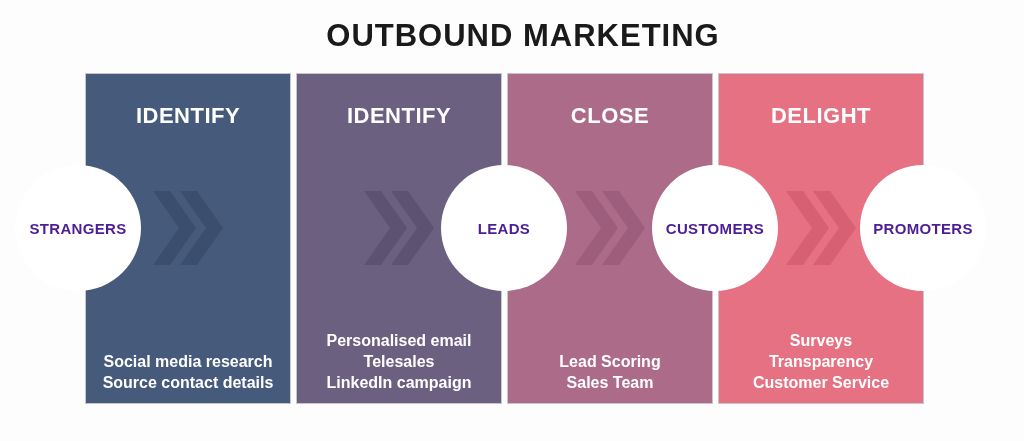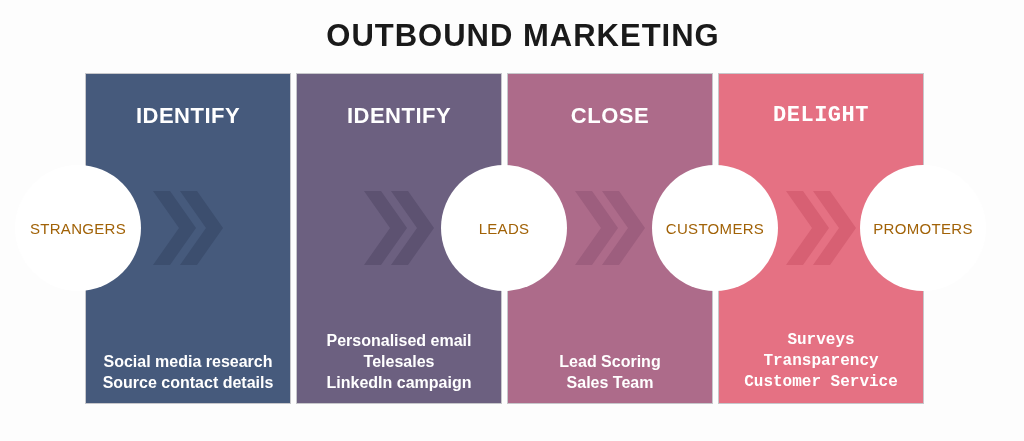--- a/index.html
+++ b/index.html
@@ -28,21 +28,21 @@
   .panel {
     position: absolute;
     top: 74px;
     width: 204px;
     height: 329px;
     box-shadow: 0 0 0 1px rgba(40,40,55,0.25);
   }
   .panel-0 { left: 86px; }
   .panel-1 { left: 297px; }
   .panel-2 { left: 508px; }
-  .panel-3 { left: 719px; font-family: Liberation Mono, monospace; }
+  .panel-3 { left: 719px; }
   .panel-title {
     position: absolute;
     top: 29px;
     left: 0;
     width: 100%;
     text-align: center;
     font-size: 22px;
     font-weight: bold;
     letter-spacing: 0.5px;
     color: #ffffff;
@@ -76,23 +76,23 @@
     align-items: center;
     justify-content: center;
   }
   .circle-0 { left: 15px; }
   .circle-1 { left: 230px; }
   .circle-2 { left: 441px; }
   .circle-3 { left: 652px; }
   .circle-4 { left: 860px; }
   .audience-label {
     font-size: 15px;
-    font-weight: normal;
+    font-weight: bold;
     letter-spacing: 0.3px;
-    color: #a16207;
+    color: #4c1d95;
     white-space: nowrap;
   }
 </style>
 </head>
 <body>
 
 <div class="stage-canvas" style="background-color: rgb(253, 253, 253); padding-left: 22px;">
 
   <div class="main-title" style="color: rgb(26, 26, 26);">OUTBOUND MARKETING</div>
 

